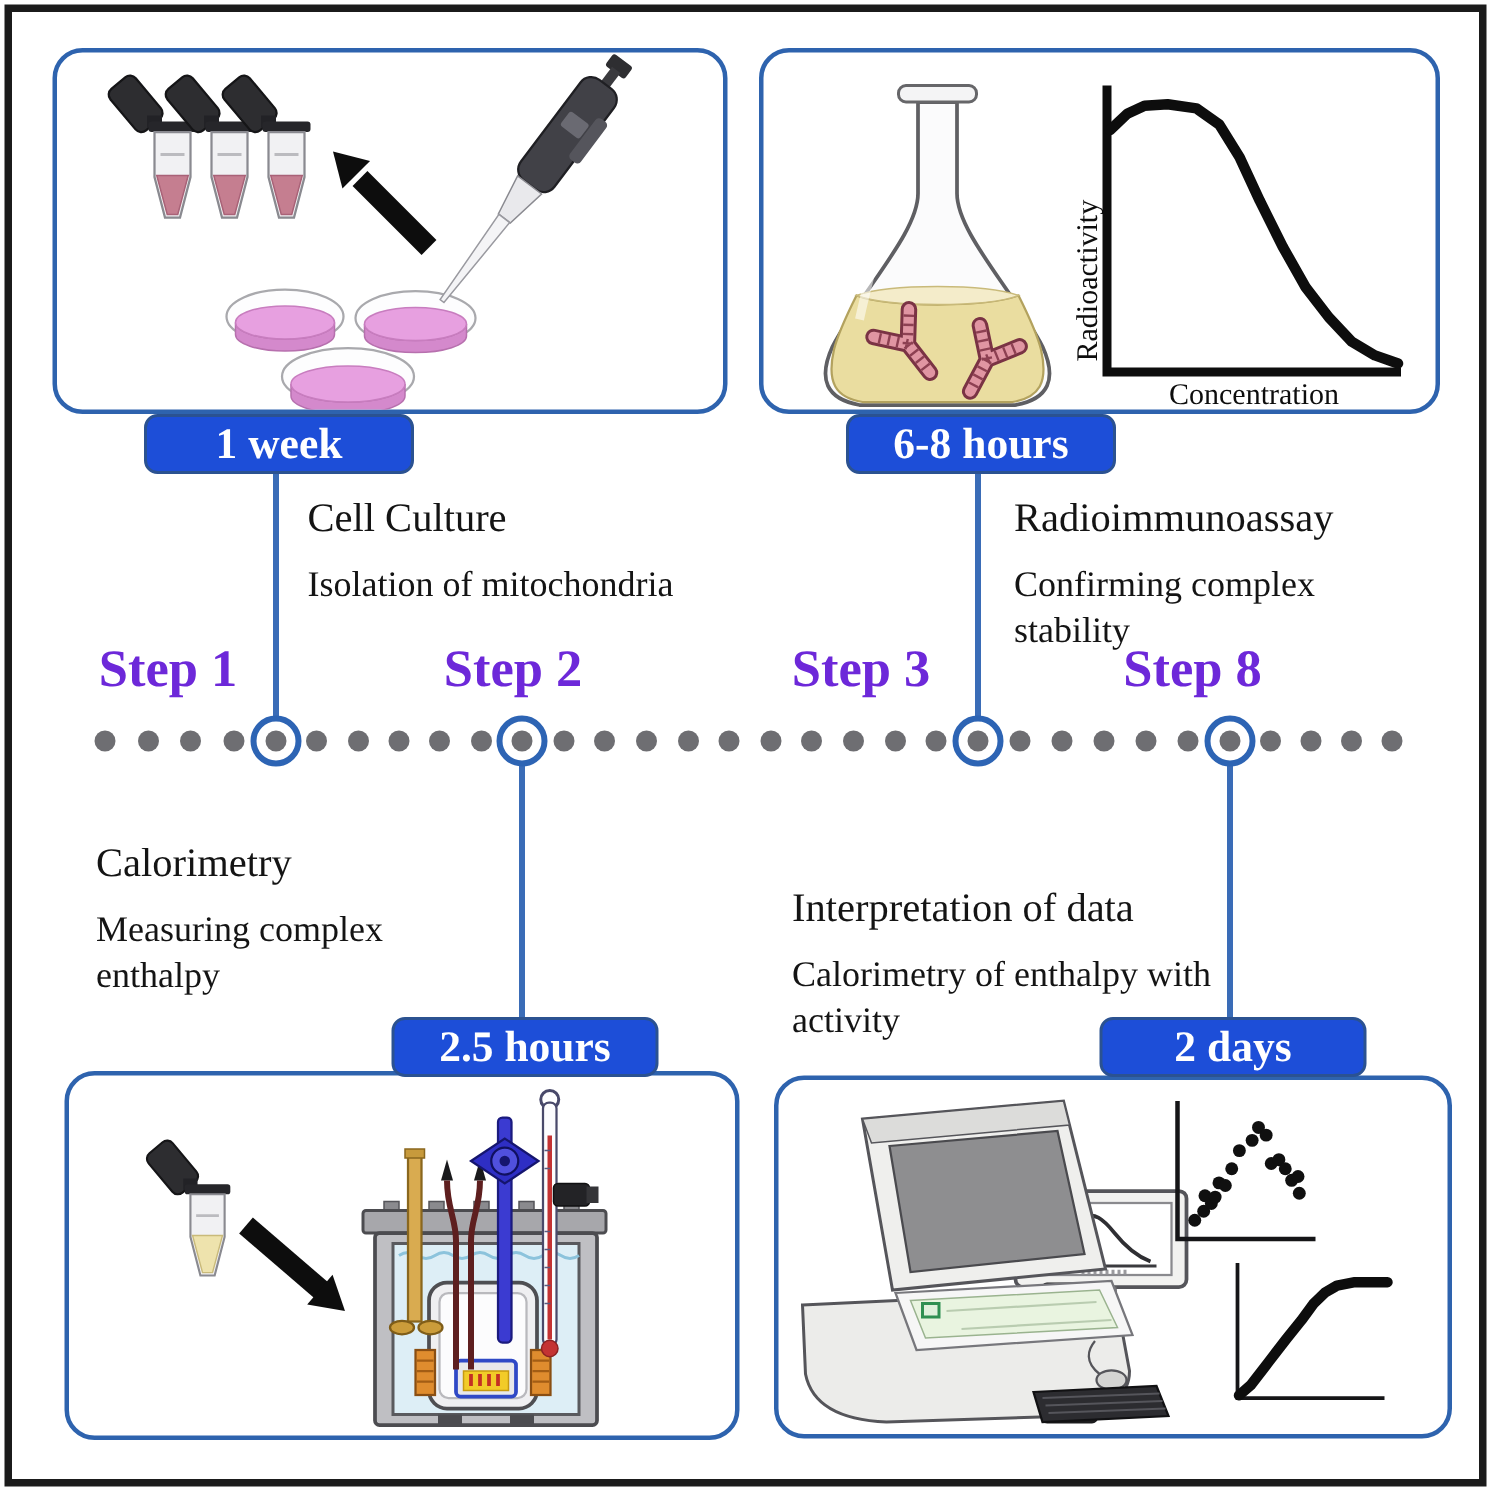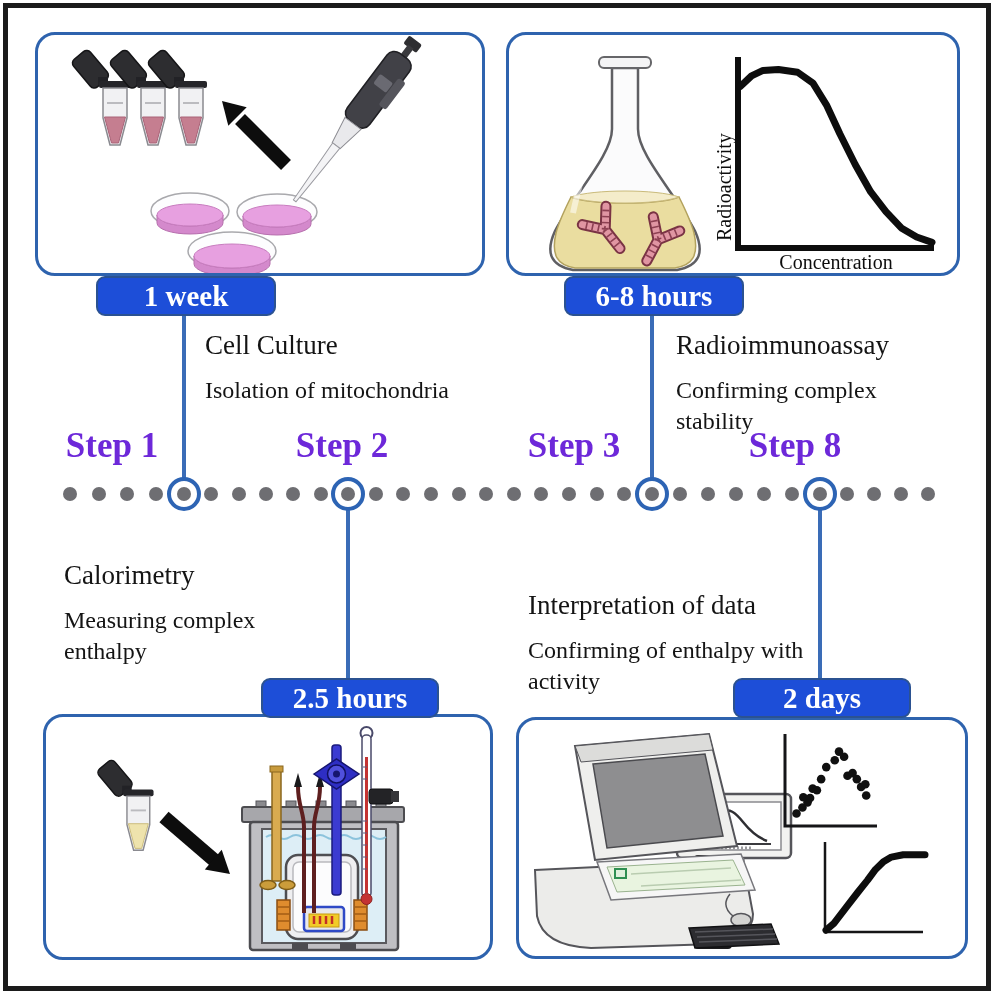--- a/index.html
+++ b/index.html
@@ -354,15 +354,15 @@
   <div class="tblock" style="left:676px;top:330px;width:220px">
     <div class="tb-title">Radioimmunoassay</div>
     <div class="tb-desc">Confirming complex stability</div>
   </div>
   <div class="tblock" style="left:64px;top:560px;width:230px">
     <div class="tb-title">Calorimetry</div>
     <div class="tb-desc">Measuring complex enthalpy</div>
   </div>
   <div class="tblock" style="left:528px;top:590px;width:300px">
     <div class="tb-title">Interpretation of data</div>
-    <div class="tb-desc">Confirming of enthalpy with activity</div>
+    <div class="tb-desc">Calorimetry of enthalpy with activity</div>
   </div>
 </div>
 
 </body></html>

